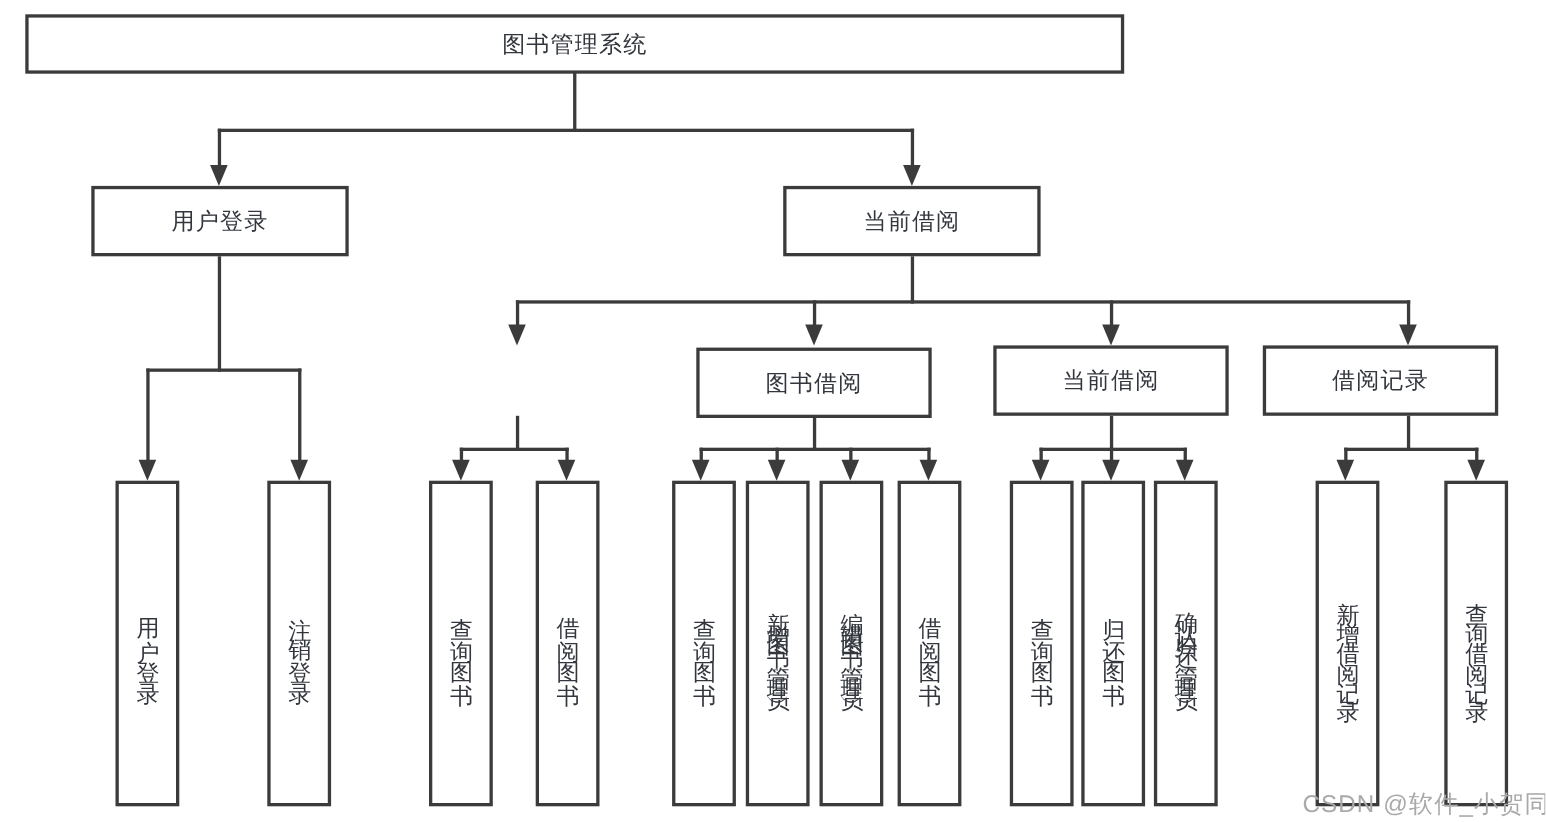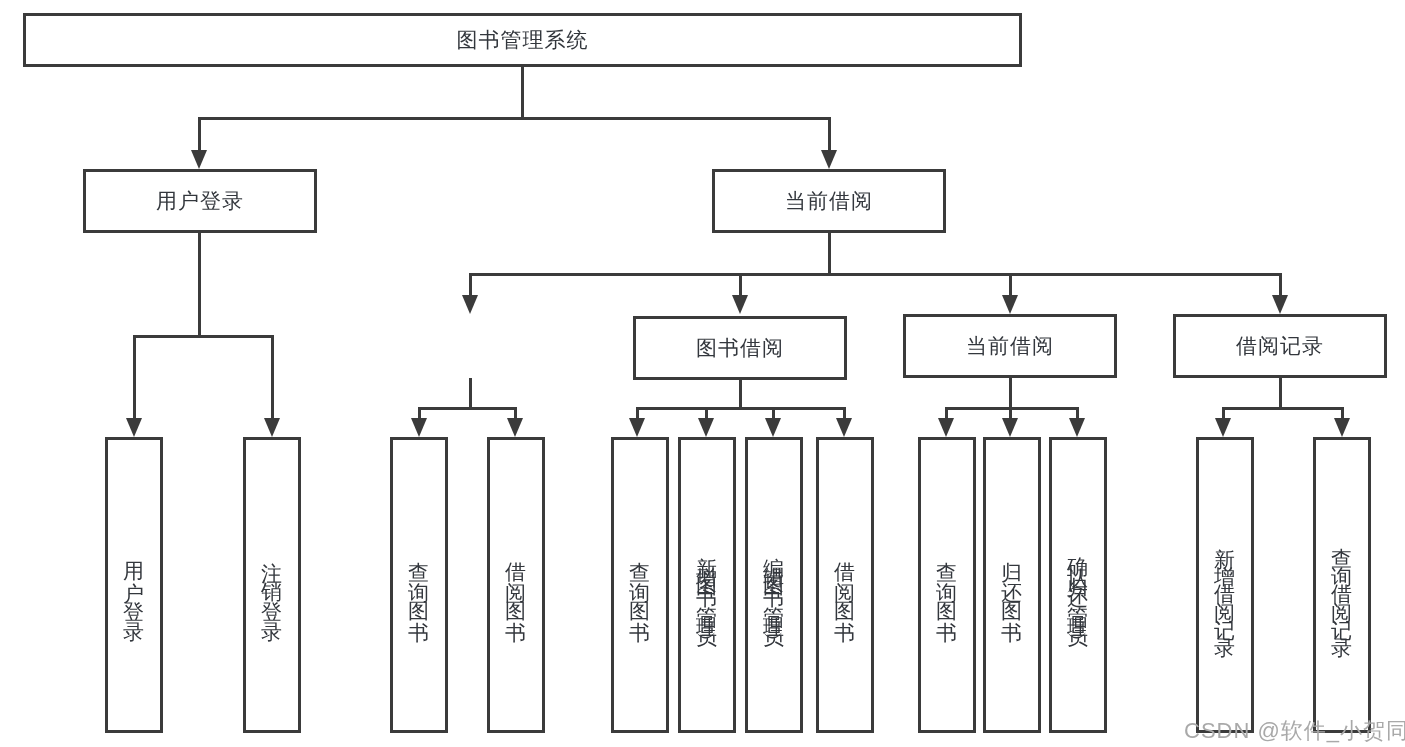--- a/index.html
+++ b/index.html
@@ -97,21 +97,21 @@
   <div class="ar" style="left:1002px;top:295px"></div>
   <div class="vl" style="left:1279px;top:273px;height:25px"></div>
   <div class="ar" style="left:1272px;top:295px"></div>
 
   <div class="node" style="left:633px;top:316px;width:214px;height:64px">
     <span>图书借阅</span>
   </div>
   <div class="node" style="left:903px;top:314px;width:214px;height:64px">
     <span>当前借阅</span>
   </div>
-  <div class="node" style="left:1173px;top:314px;width:214px;height:64px">
+  <div class="node" style="left:1148px;top:314px;width:214px;height:64px">
     <span>借阅记录</span>
   </div>
 
   <div class="vl" style="left:469px;top:378px;height:32px"></div>
   <div class="hl" style="left:418px;top:407px;width:99px"></div>
   <div class="vl" style="left:418px;top:407px;height:14px"></div>
   <div class="ar" style="left:411px;top:418px"></div>
   <div class="vl" style="left:514px;top:407px;height:14px"></div>
   <div class="ar" style="left:507px;top:418px"></div>
 

